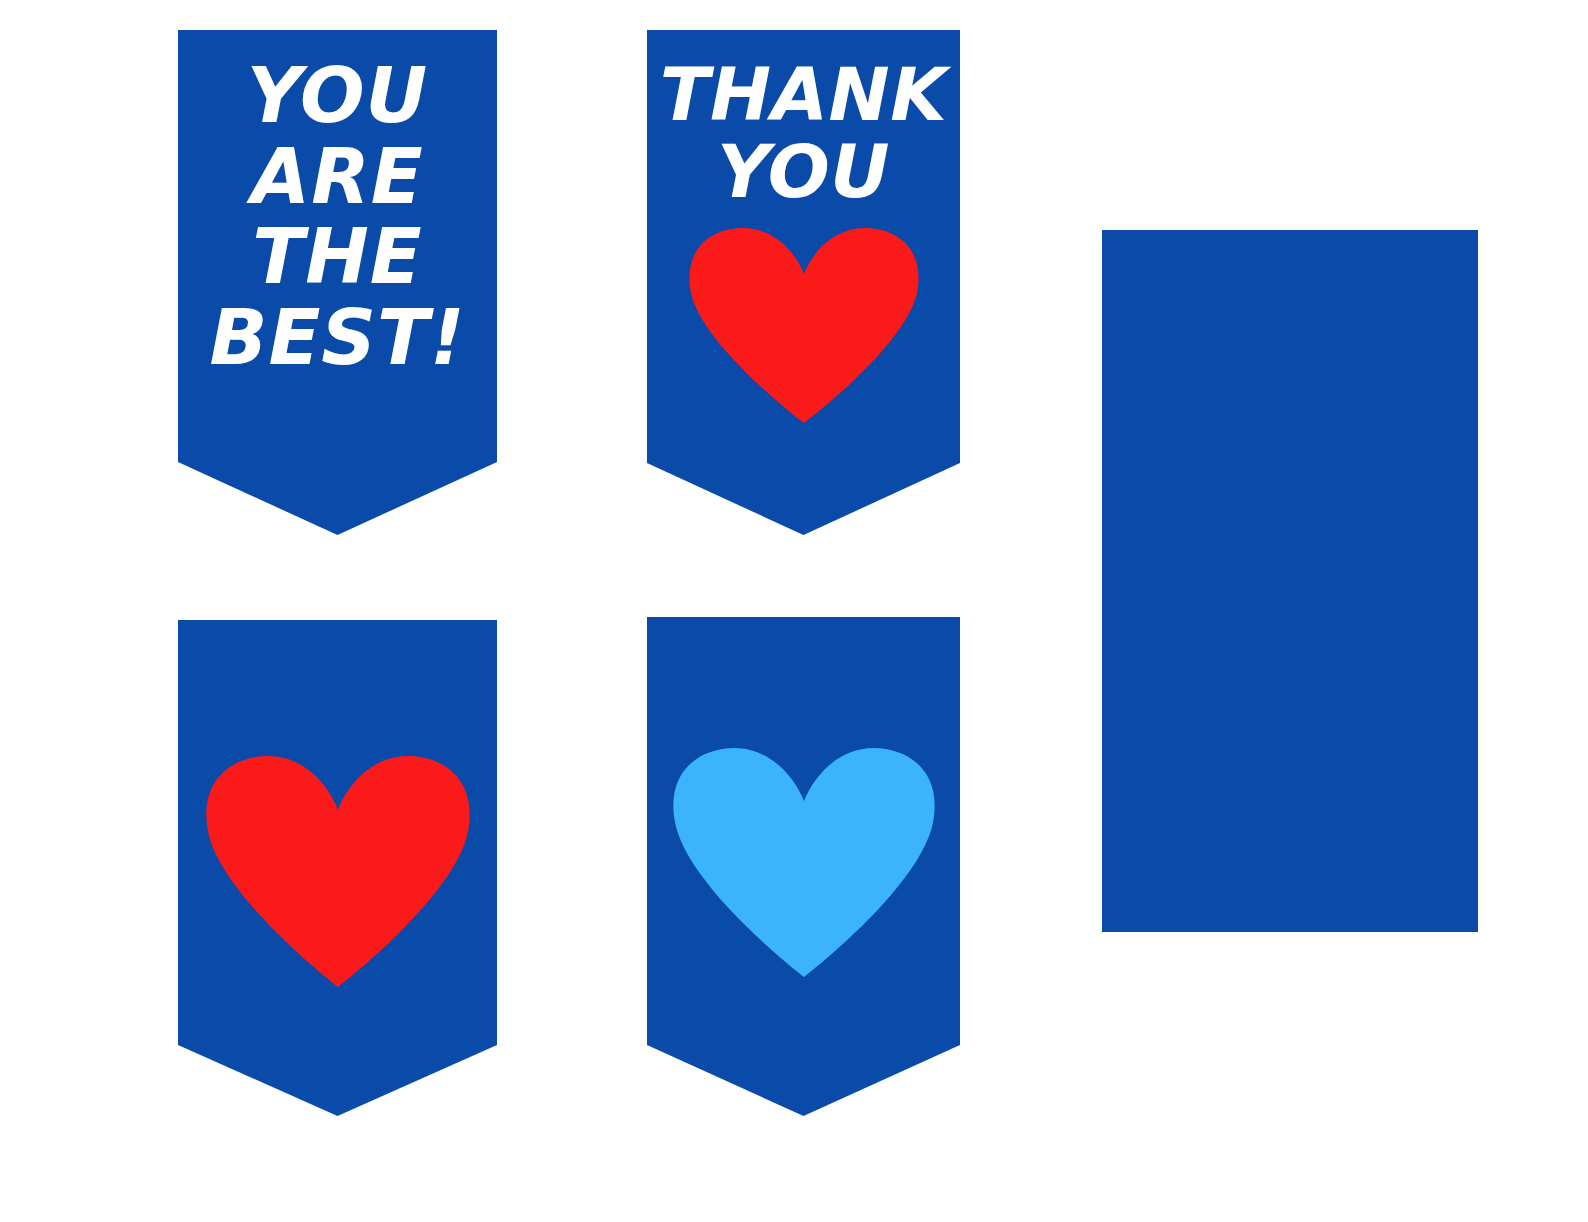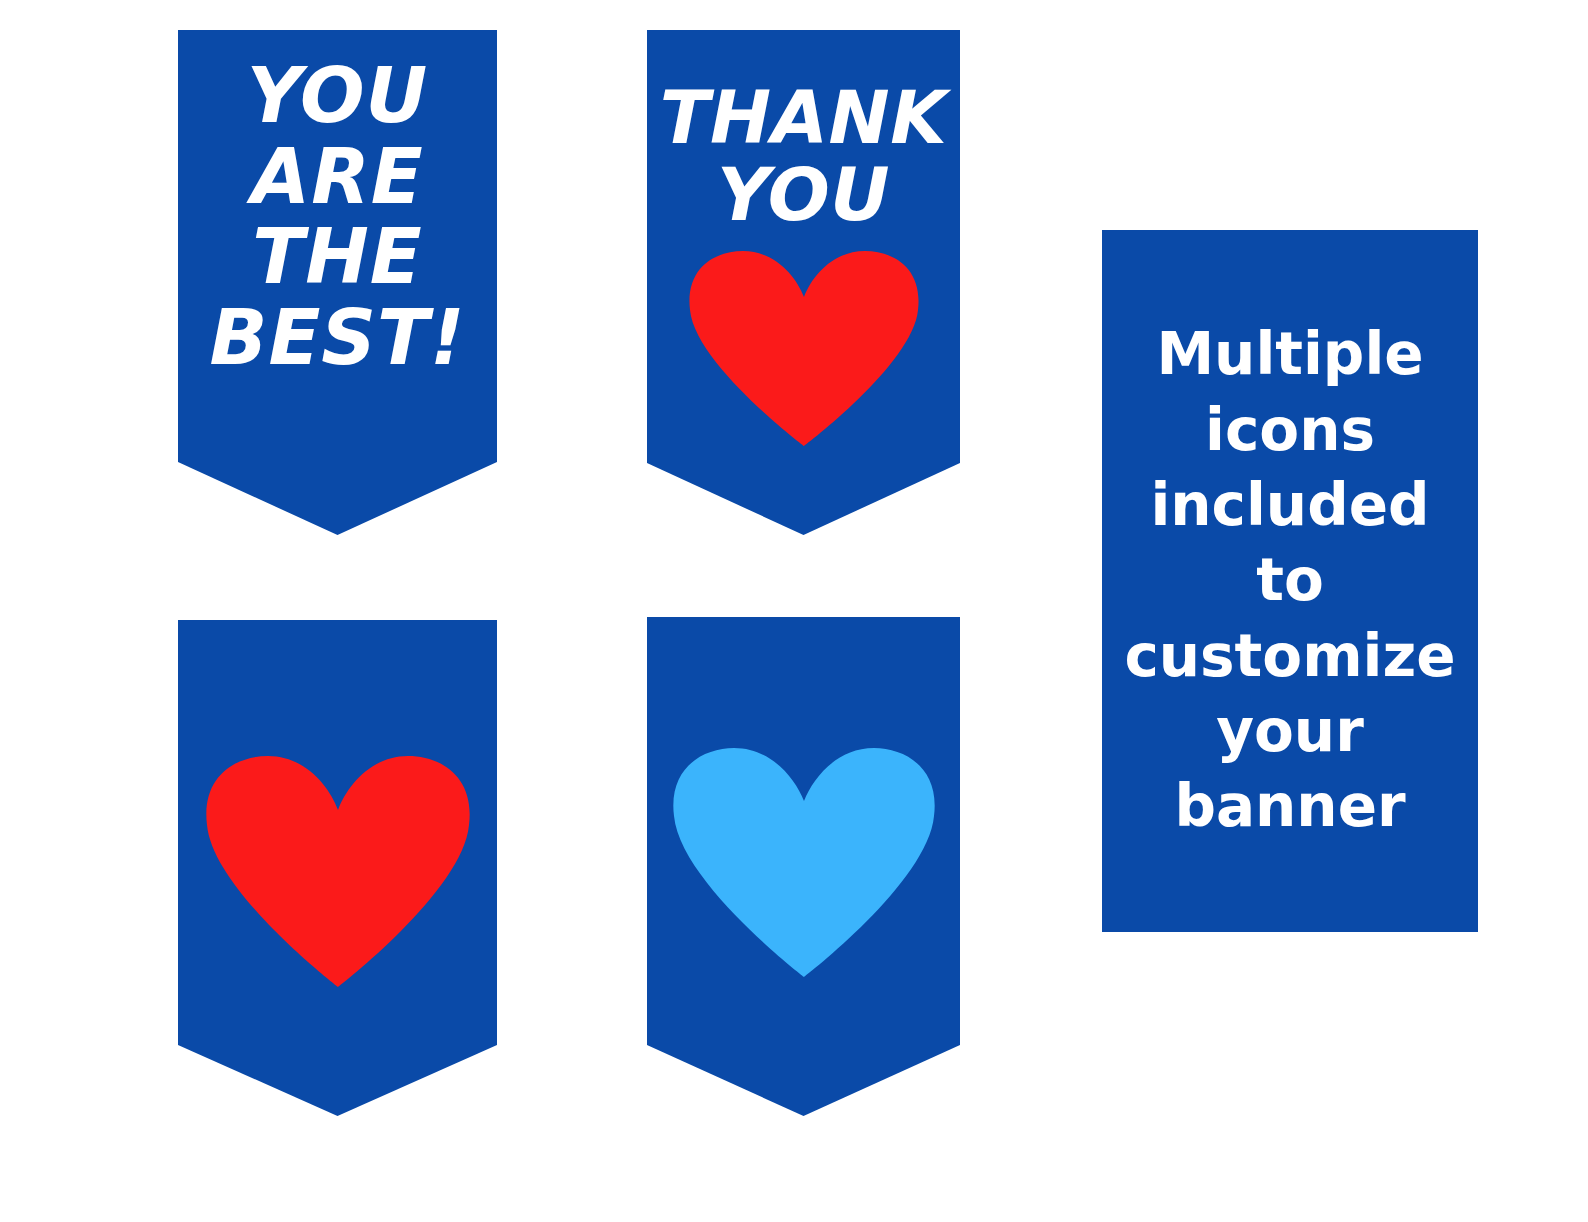--- a/index.html
+++ b/index.html
@@ -61,21 +61,21 @@
 
   
   #banner-you-are-the-best .banner-content { padding-top: 26px; }
   #banner-you-are-the-best .banner-text {
     font-size: 76px;
     line-height: 1.06;
     letter-spacing: 1px;
   }
 
   
-  #banner-thank-you .banner-content { padding-top: 37px; margin-top: 12px; }
+  #banner-thank-you .banner-content { padding-top: 26px; }
   #banner-thank-you .banner-text {
     font-size: 73px;
     line-height: 1.06;
     letter-spacing: 0.5px;
   }
 
   
   .heart-icon { display: block; }
 
   
@@ -171,22 +171,15 @@
                  C 234 1, 269 21, 263 69
                  C 257 135, 133 230, 133 230 Z" fill="#3BB4FC"></path>
       </svg>
     </div>
   </div>
 
   <div id="panel-multiple-icons">
     <svg class="panel-bg" viewBox="0 0 376 702" preserveAspectRatio="none">
       <rect x="0" y="0" width="376" height="702" fill="#0A4AA8"></rect>
     </svg>
-    <div class="banner-text">Multiple
-icons
-included
-to
-customize
-your
-banner</div>
   </div>
 
 </div>
 
 </body></html>

